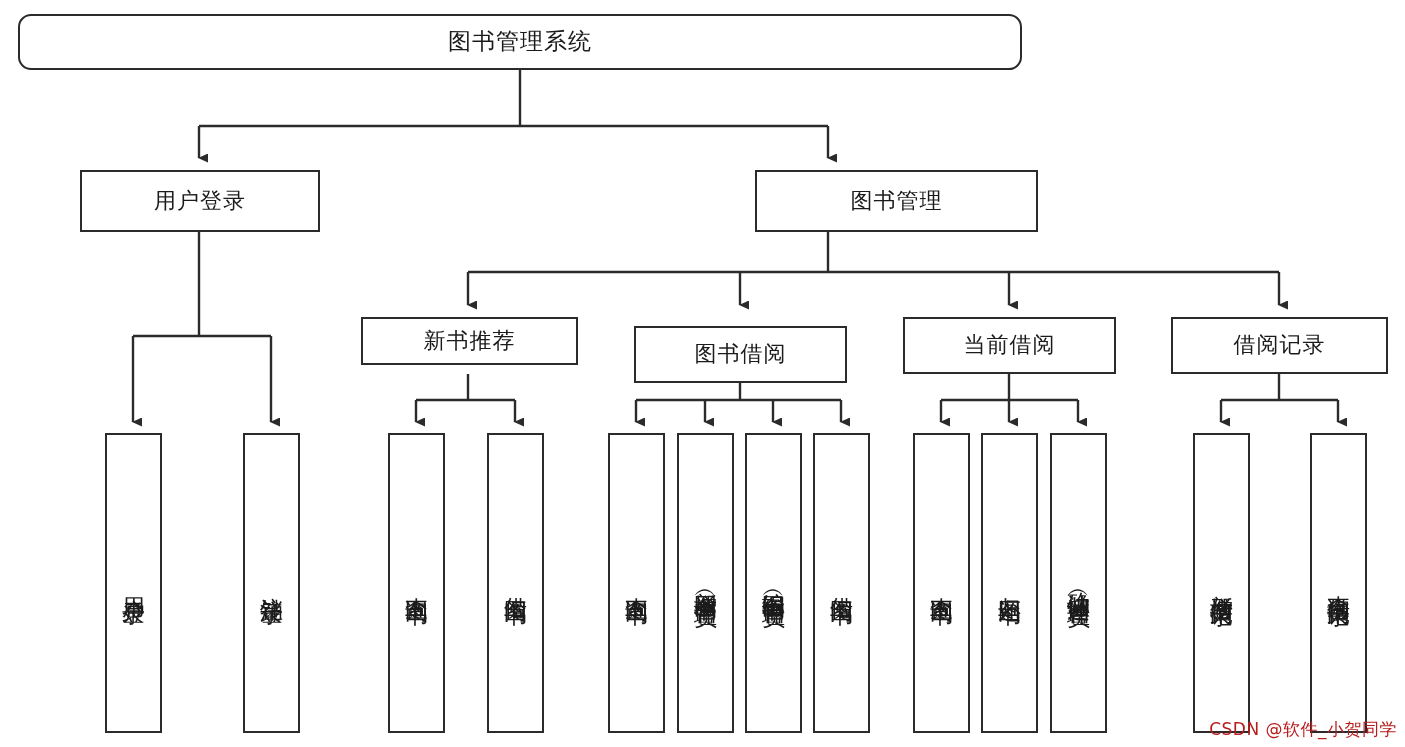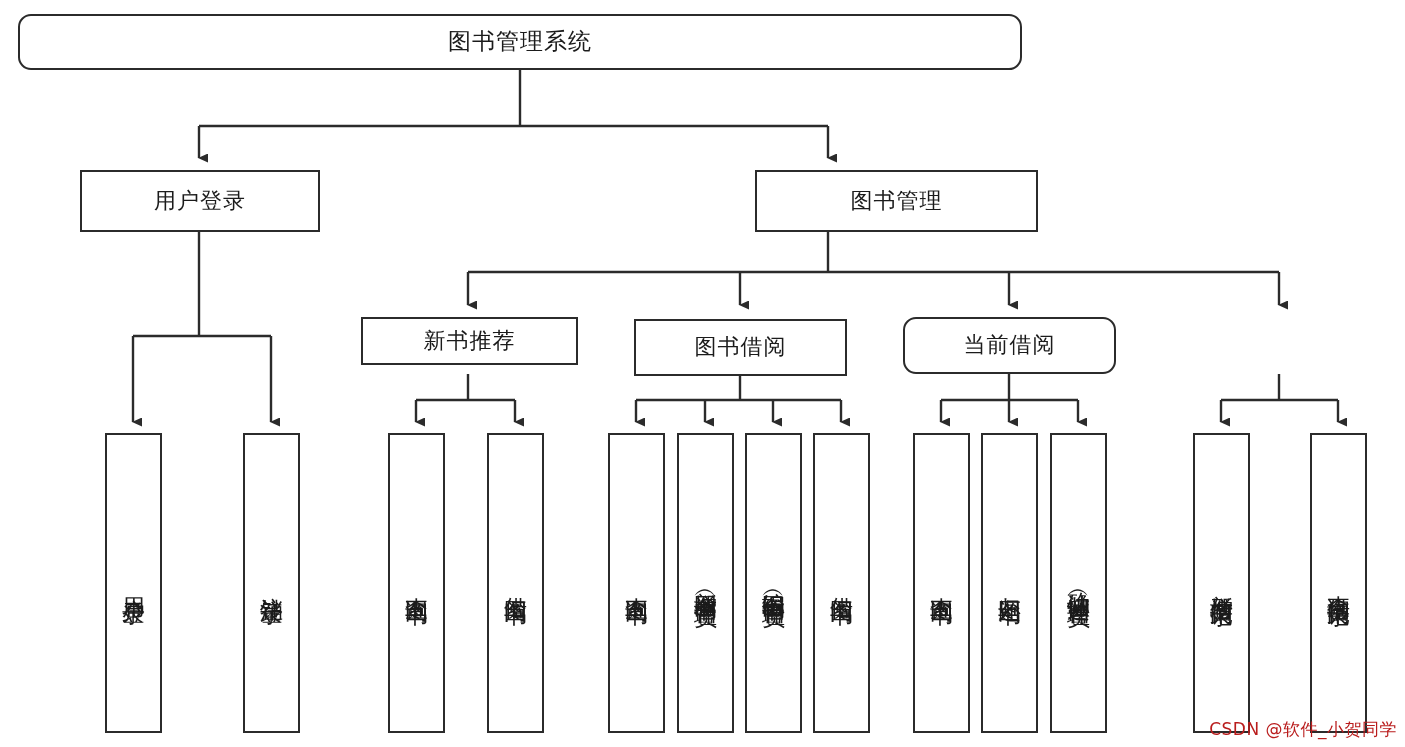--- a/index.html
+++ b/index.html
@@ -137,28 +137,31 @@
   </div>
 
   <div class="node node-h" style="left:711px; top:170px; width:283px; height:62px;margin-left:44px;">
     <span>图书管理</span>
   </div>
 
   <div class="node node-h" style="left:361px; top:317px; width:217px; height:48px;">
     <span>新书推荐</span>
   </div>
 
-  <div class="node node-h" style="left:634px; top:319px; width:213px; height:57px;">
+  <div class="node node-h" style="left:634px; top:326px; width:213px; height:57px;">
     <span>图书借阅</span>
   </div>
 
-  <div class="node node-h" style="left:903px; top:317px; width:213px; height:57px;border-radius:13px;">
+  <div class="node node-h" style="left:903px; top:317px; width:213px; height:57px;">
     <span>当前借阅</span>
   </div>
 
+  <div class="node node-h" style="left:1171px; top:317px; width:217px; height:57px;">
+    <span>借阅记录</span>
+  </div>
 
   <div class="node node-v" style="left:105px; top:433px; width:57px; height:300px;">
     <span class="vtext">用户登录</span>
   </div>
 
   <div class="node node-v" style="left:243px; top:433px; width:57px; height:300px;">
     <span class="vtext">注销登录</span>
   </div>
 
   <div class="node node-v" style="left:388px; top:433px; width:57px; height:300px;">

